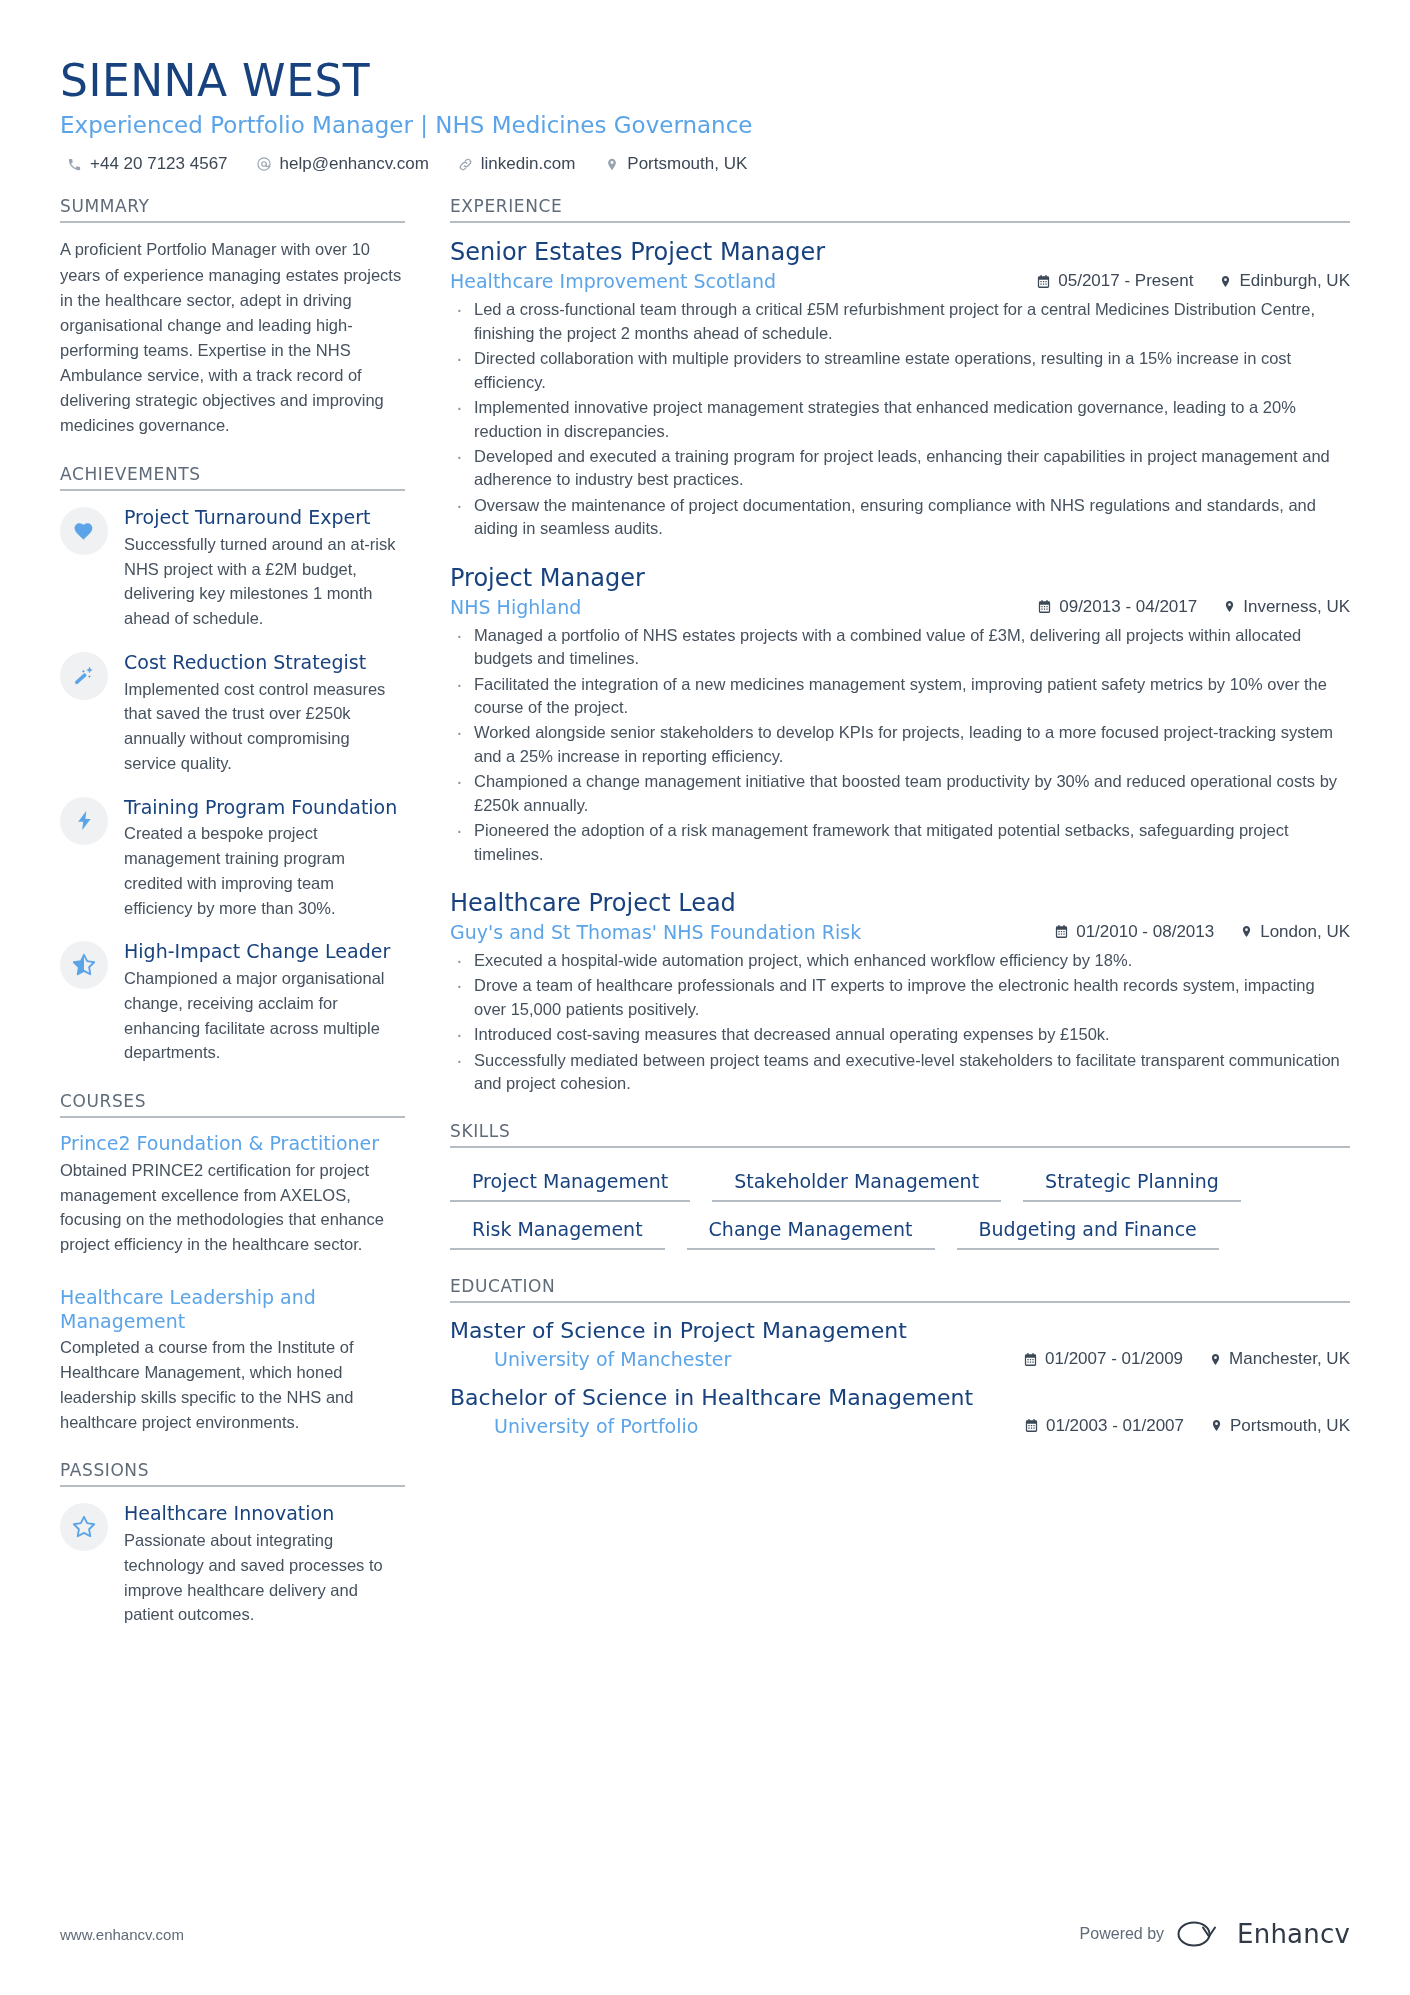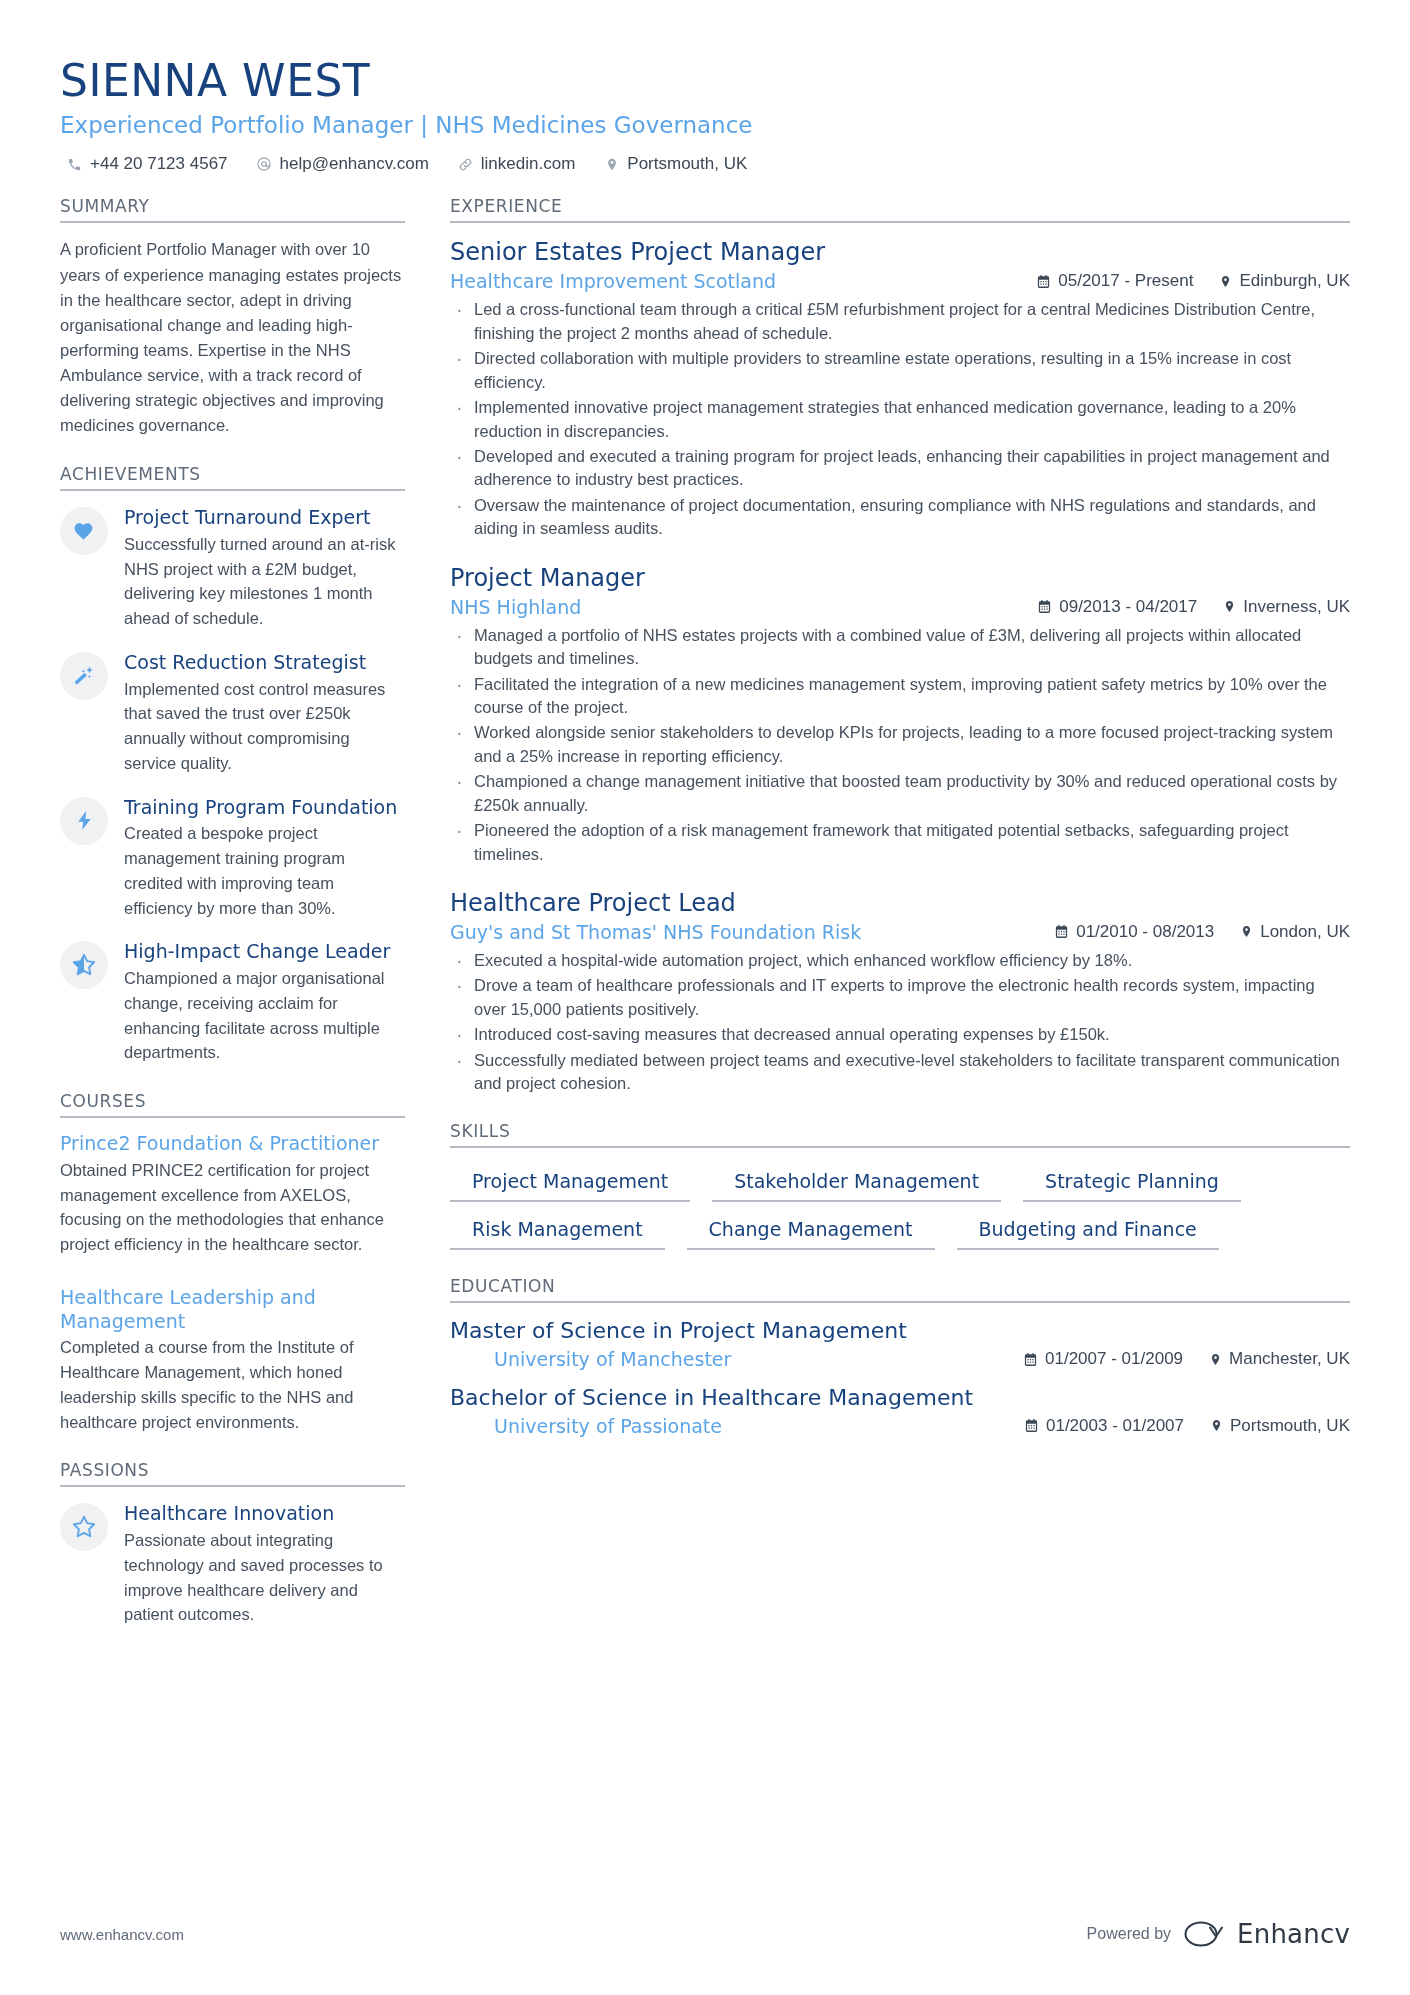--- a/index.html
+++ b/index.html
@@ -247,21 +247,21 @@
     align-items: center;
     justify-content: space-between;
   }
   .footer-url { font-size: 15px; color: #5f6b78; }
   .footer-brand {
     display: flex;
     align-items: center;
     gap: 12px;
   }
   .powered-by { font-size: 16px; color: #5f6b78; }
-  .brand-mark { display: flex; align-items: center; gap: 2px; }
+  .brand-mark { display: flex; align-items: center; gap: 9px; }
   .brand-name {
     font-family: "DejaVu Sans", sans-serif;
     font-size: 26px;
     color: #2f3a46;
     letter-spacing: 0.2px;
   }
 </style>
 </head>
 <body>
 
@@ -551,21 +551,21 @@
                   </svg>
               </span>
               <span>Manchester, UK</span>
             </span>
           </div>
         </div>
 
         <div class="edu-item">
           <div class="edu-title">Bachelor of Science in Healthcare Management</div>
           <div class="edu-meta">
-            <span class="edu-school">University of Passionate</span>
+            <span class="edu-school">University of Portfolio</span>
             <span class="meta-chip">
               <span class="m-icon">
                 <svg width="15" height="15" viewBox="0 0 24 24" fill="currentColor">
                     <path d="M7 1.5v2H5.3A2.3 2.3 0 0 0 3 5.8V20a2.3 2.3 0 0 0 2.3 2.3h13.4A2.3 2.3 0 0 0 21 20V5.8a2.3 2.3 0 0 0-2.3-2.3H17v-2h-2v2H9v-2H7zM5 9h14v11H5V9zm2 2v2h2v-2H7zm4 0v2h2v-2h-2zm4 0v2h2v-2h-2zM7 15v2h2v-2H7zm4 0v2h2v-2h-2zm4 0v2h2v-2h-2z"></path>
                   </svg>
               </span>
               <span>01/2003 - 01/2007</span>
             </span>
             <span class="meta-chip">
               <span class="m-icon">

